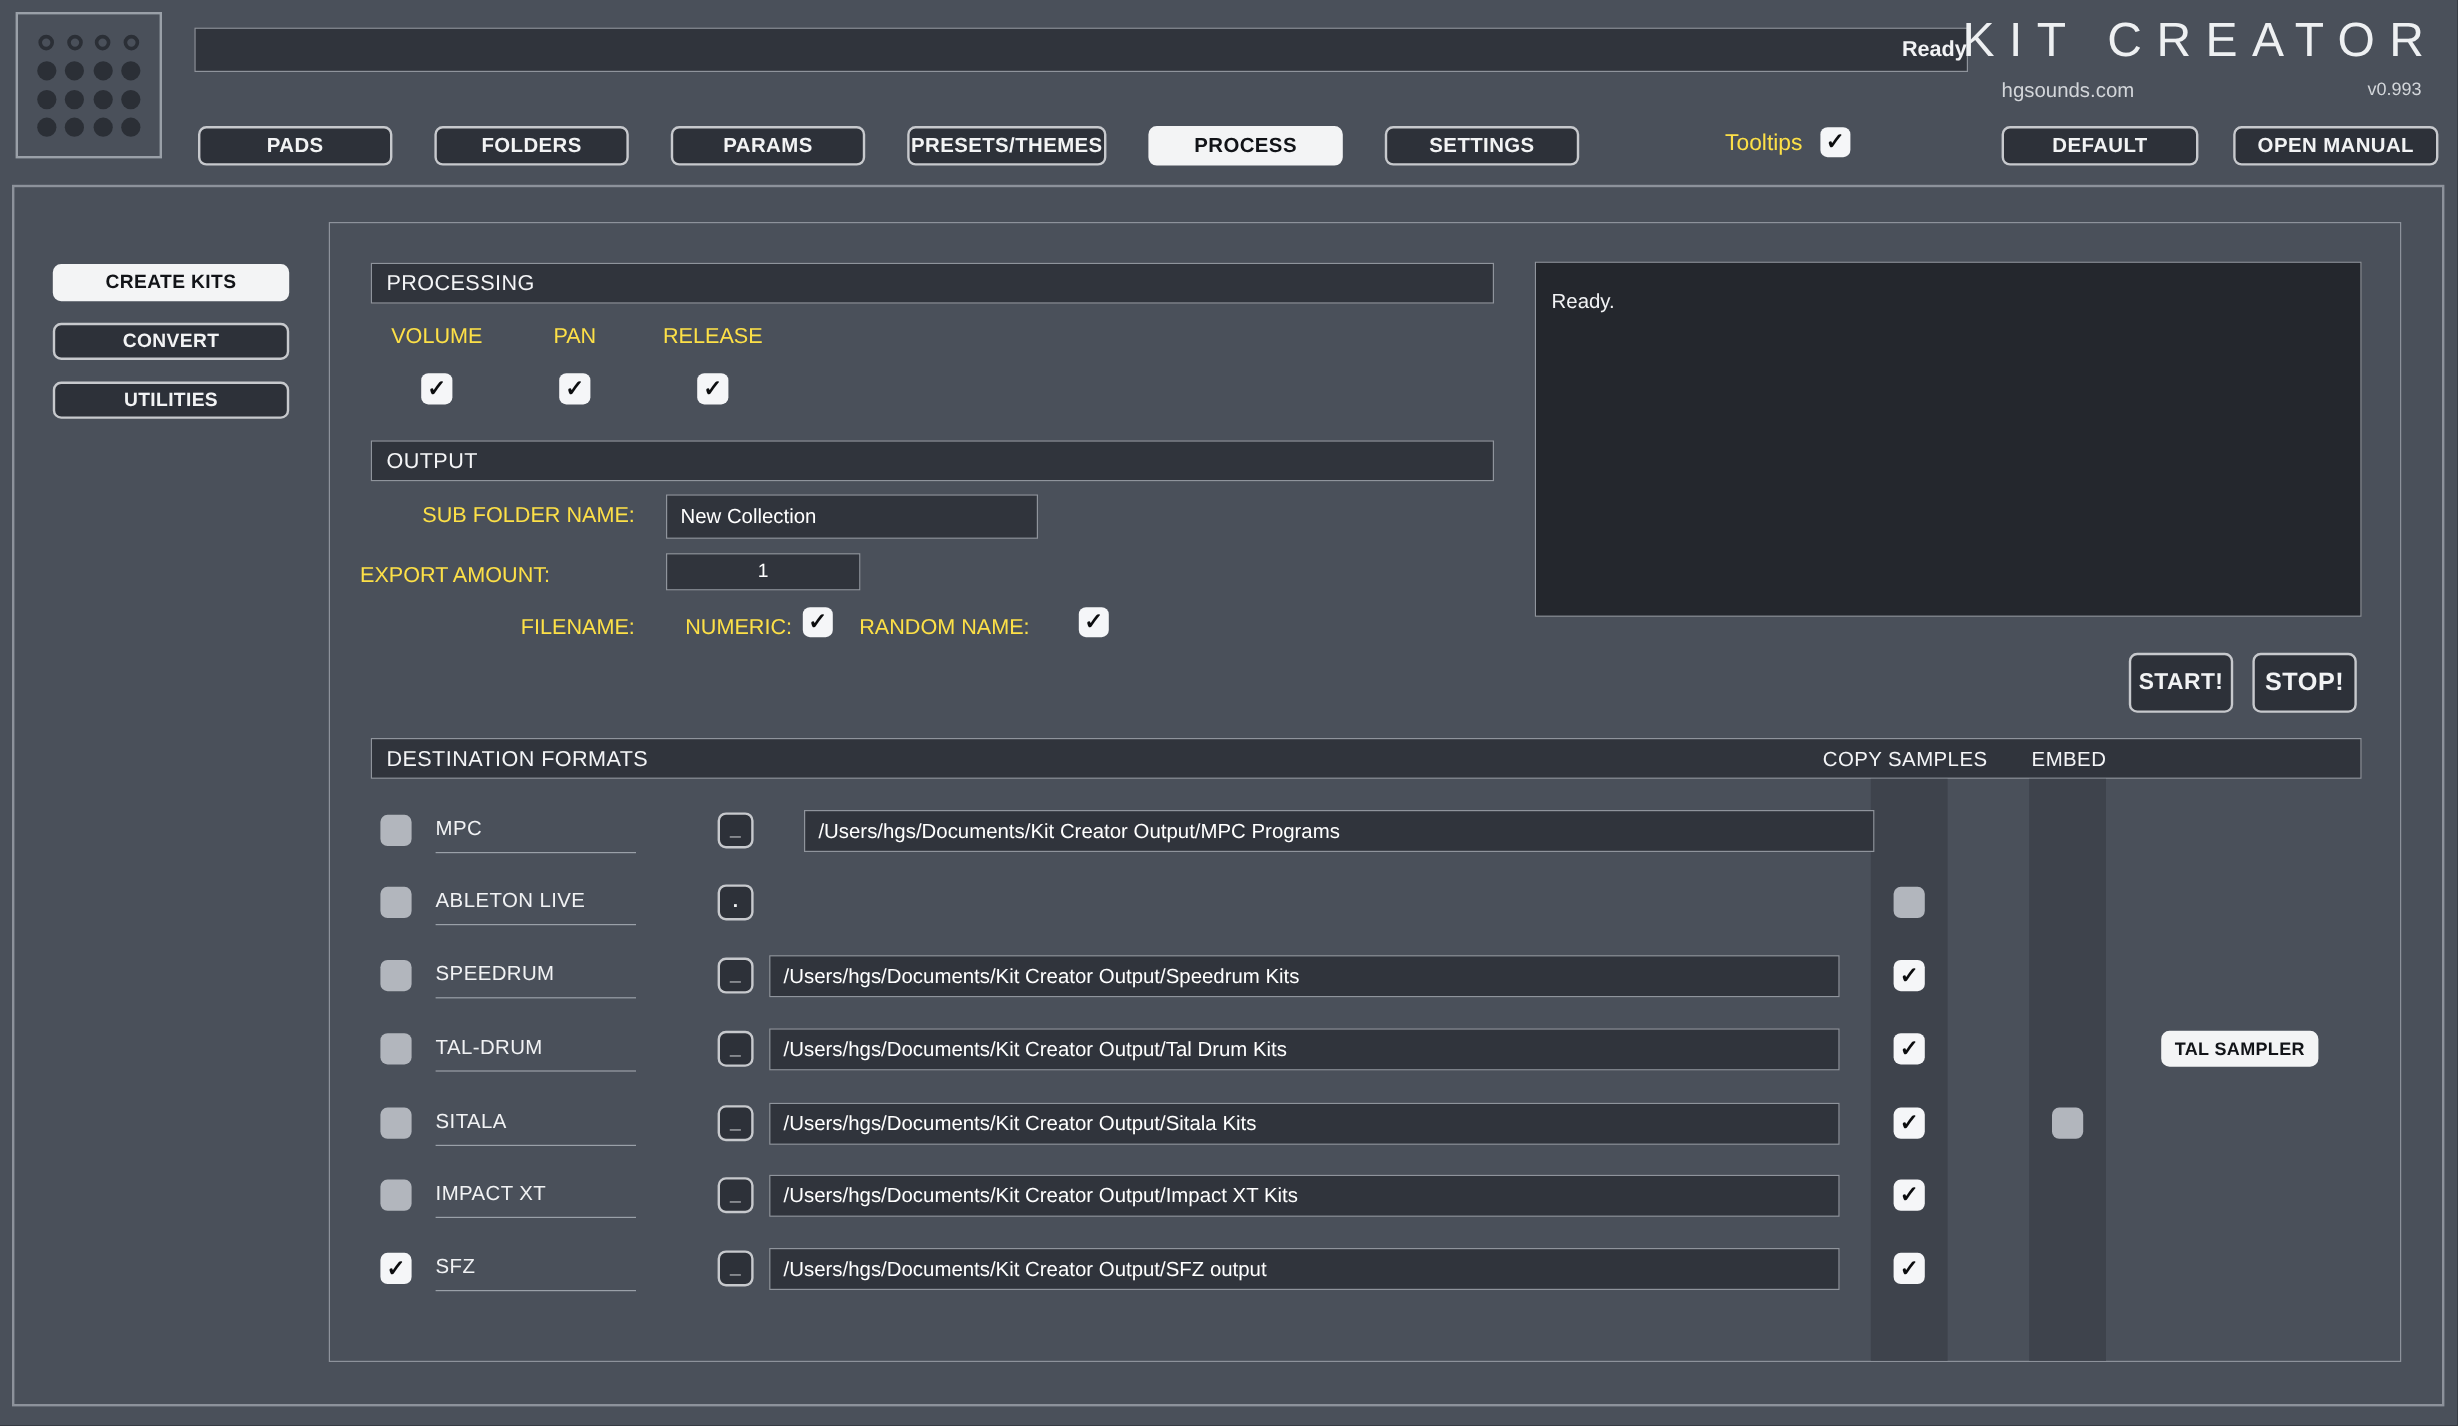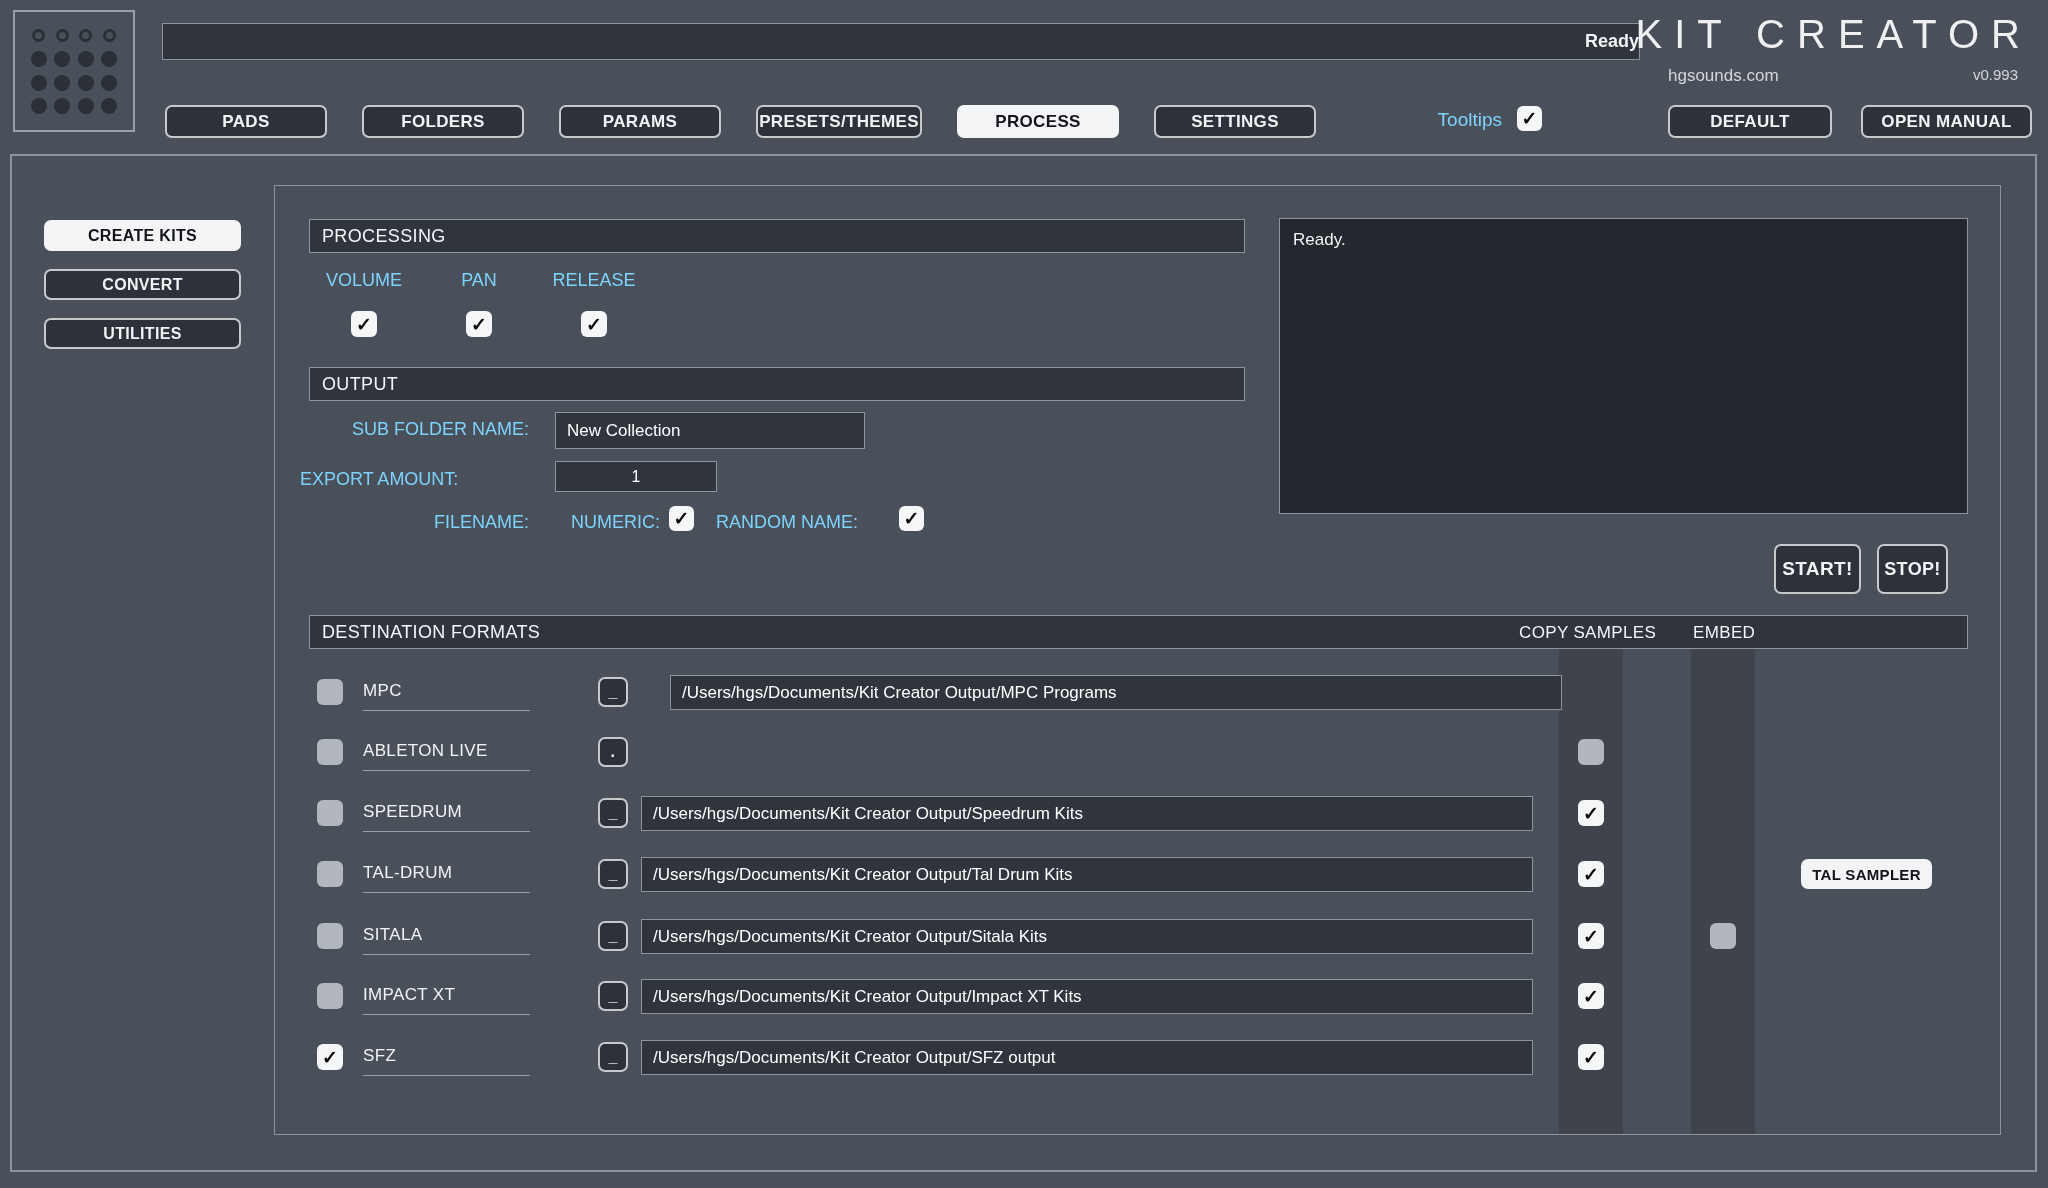--- a/index.html
+++ b/index.html
@@ -22,21 +22,21 @@
 
   .checkbox{width:26px;height:26px;border-radius:6px;background:#b2b6bd;display:flex;
     align-items:center;justify-content:center;}
   .checkbox.checked{background:#f5f6f8;}
   .checkbox.checked::after{content:"\2713";color:#0c0d0f;font-size:19px;font-weight:700;line-height:1;}
 
   .field{background:#30343c;border:1px solid #8f949c;color:#fff;font-size:17px;
     display:flex;align-items:center;padding:0 11px;}
   input.field{outline:none;}
 
-  .label{color:#7dd3fc;font-size:18px;}
+  .label{color:#fde047;font-size:18px;}
   .fmt-label{color:#f1f2f4;font-size:17px;letter-spacing:.02em;border-bottom:1px solid #9aa0a8;
     padding-bottom:9px;}
 
   
   #pad-grid{left:13px;top:10px;width:122px;height:122px;border:2px solid #9aa0a8;
     display:grid;grid-template-columns:repeat(4,1fr);grid-template-rows:repeat(4,1fr);
     padding:12px;place-items:center;}
   .dot{width:16px;height:16px;border-radius:50%;background:#2b2f36;}
   .dot.hollow{background:transparent;border:3px solid #2b2f36;width:13px;height:13px;}
 
@@ -145,26 +145,26 @@
 
   <div class="abs label" style="left:300px;top:469px;width:229px;text-align:left;">EXPORT AMOUNT:</div>
   <div class="abs field" style="left:555px;top:461px;width:162px;height:31px;justify-content:center;font-size:16px;">1</div>
 
   <div class="abs label" style="left:300px;top:512px;width:229px;text-align:right;">FILENAME:</div>
   <div class="abs label" style="left:571px;top:512px;">NUMERIC:</div>
   <span class="abs checkbox checked" style="left:669px;top:506px;width:25px;height:25px;"></span>
   <div class="abs label" style="left:716px;top:512px;">RANDOM NAME:</div>
   <span class="abs checkbox checked" style="left:899px;top:506px;width:25px;height:25px;"></span>
 
-  <div class="abs" style="left:1279px;top:218px;width:689px;height:296px;background:#24272d;border:1px solid #8f949c;padding:11px 13px;font-size:17px;color:#f2f3f5;">
+  <div class="abs" style="left:1279px;top:218px;width:689px;height:296px;background:#24272d;border:1px solid #8f949c;padding:23px 13px;font-size:17px;color:#f2f3f5;">
     <span>Ready.</span>
   </div>
 
   <div class="abs btn" style="left:1774px;top:544px;width:87px;height:50px;font-size:19px;">START!</div>
-  <div class="abs btn" style="left:1877px;top:544px;width:71px;height:50px;font-size:18px;">STOP!</div>
+  <div class="abs btn" style="left:1877px;top:544px;width:87px;height:50px;font-size:21px;">STOP!</div>
 
   <div class="abs section-header" style="left:309px;top:615px;width:1659px;height:34px;">
     <span>DESTINATION FORMATS</span>
     <span class="abs" style="left:1209px;top:7px;font-size:17px;">COPY SAMPLES</span>
     <span class="abs" style="left:1383px;top:7px;font-size:17px;">EMBED</span>
   </div>
 
   <div class="abs strip" style="left:1559px;top:649px;width:64px;height:485px;"></div>
   <div class="abs strip" style="left:1691px;top:649px;width:64px;height:485px;"></div>
 

